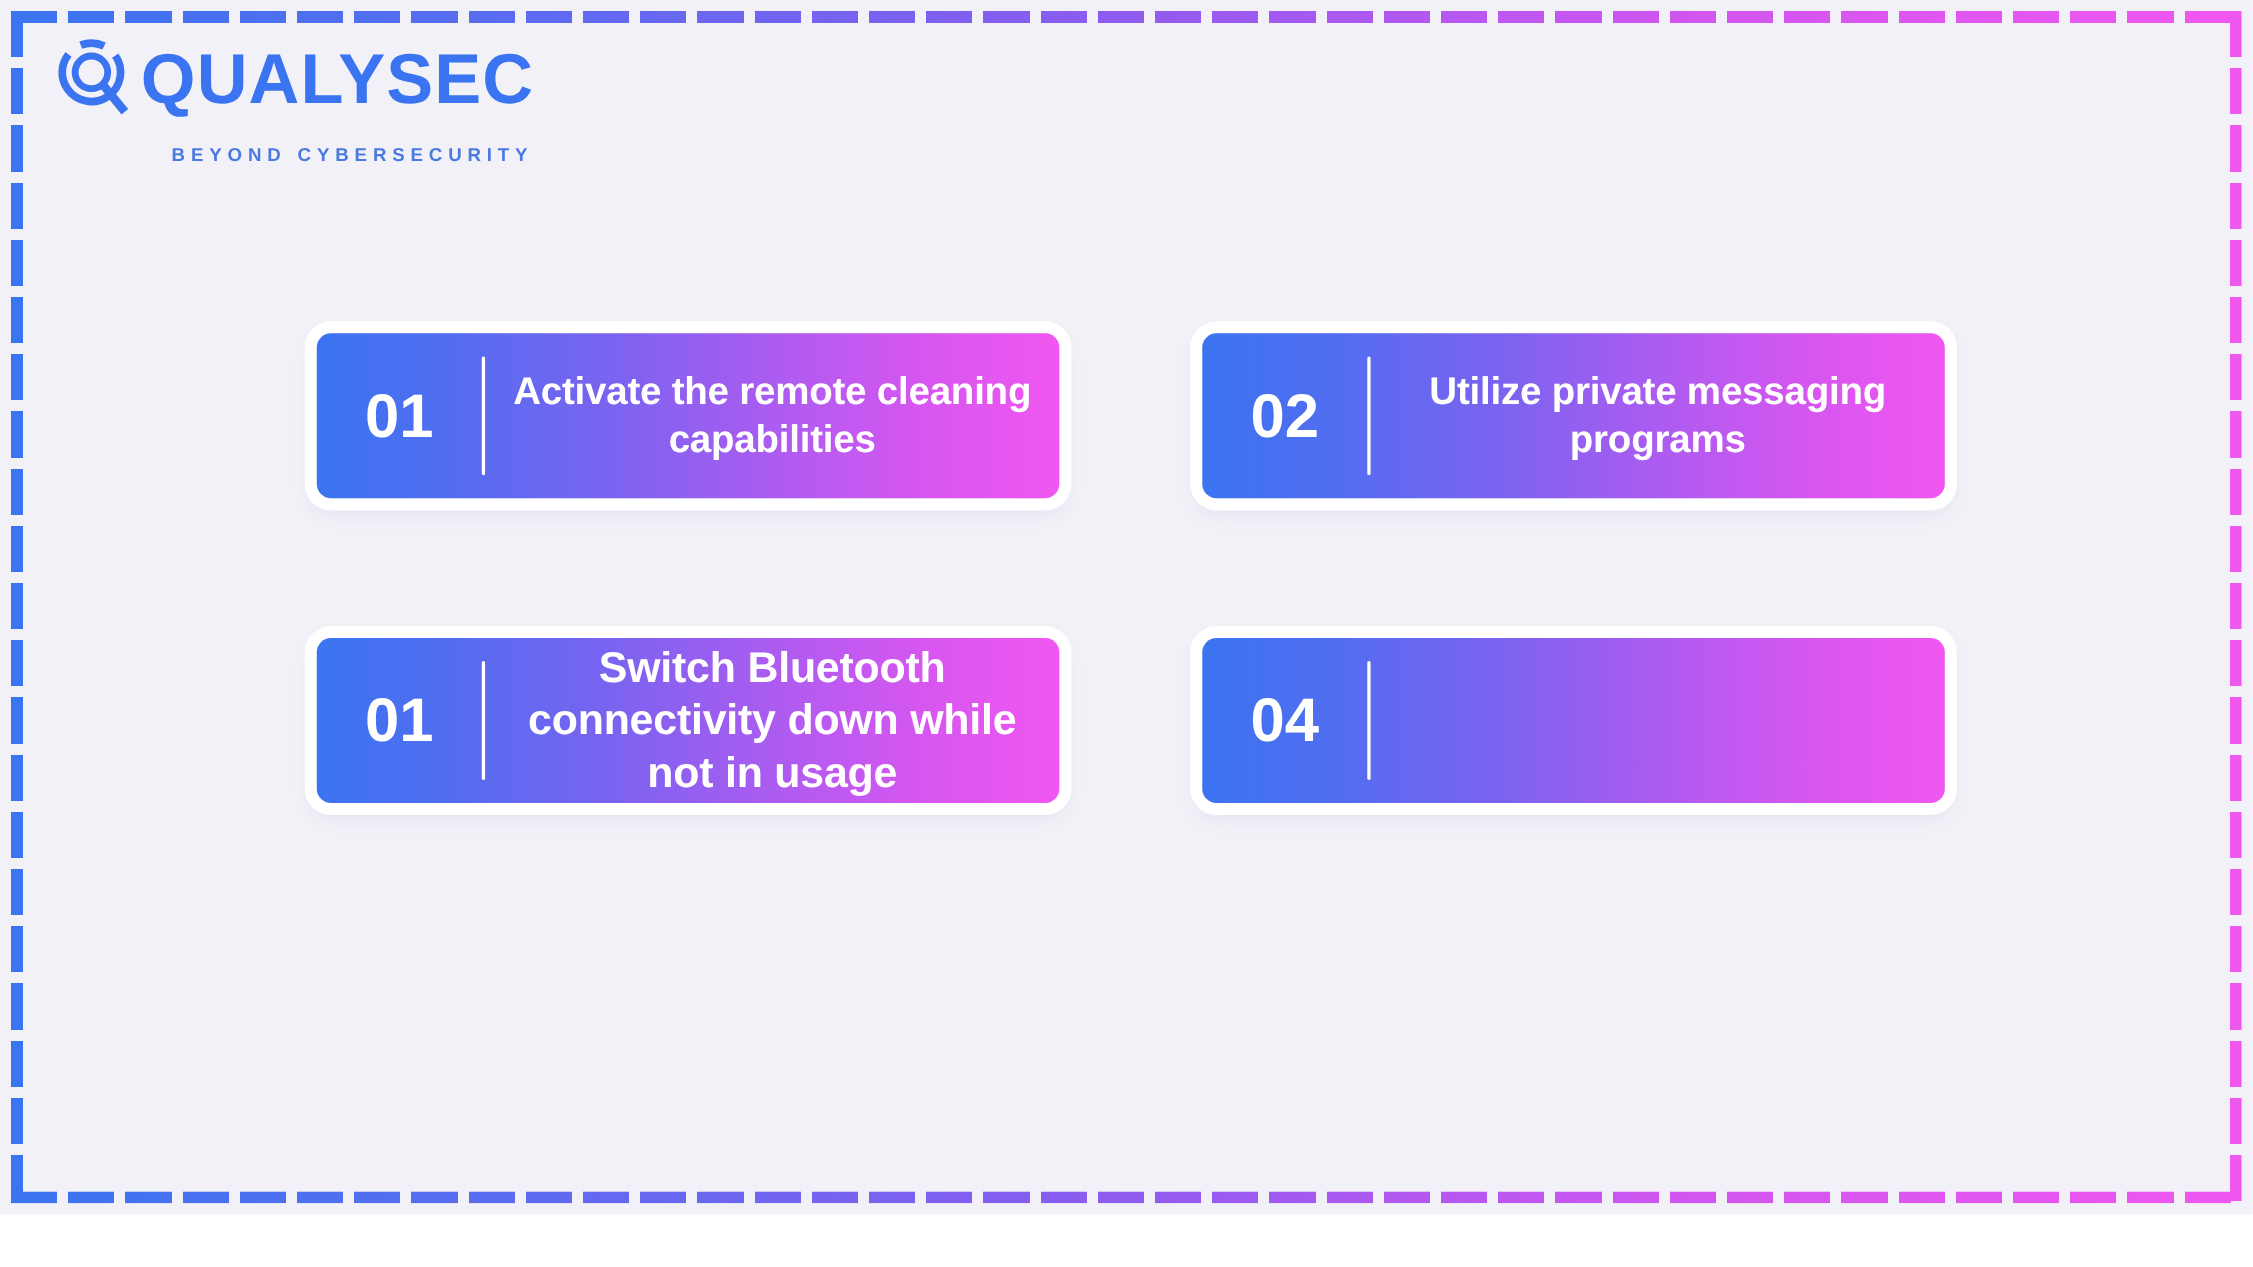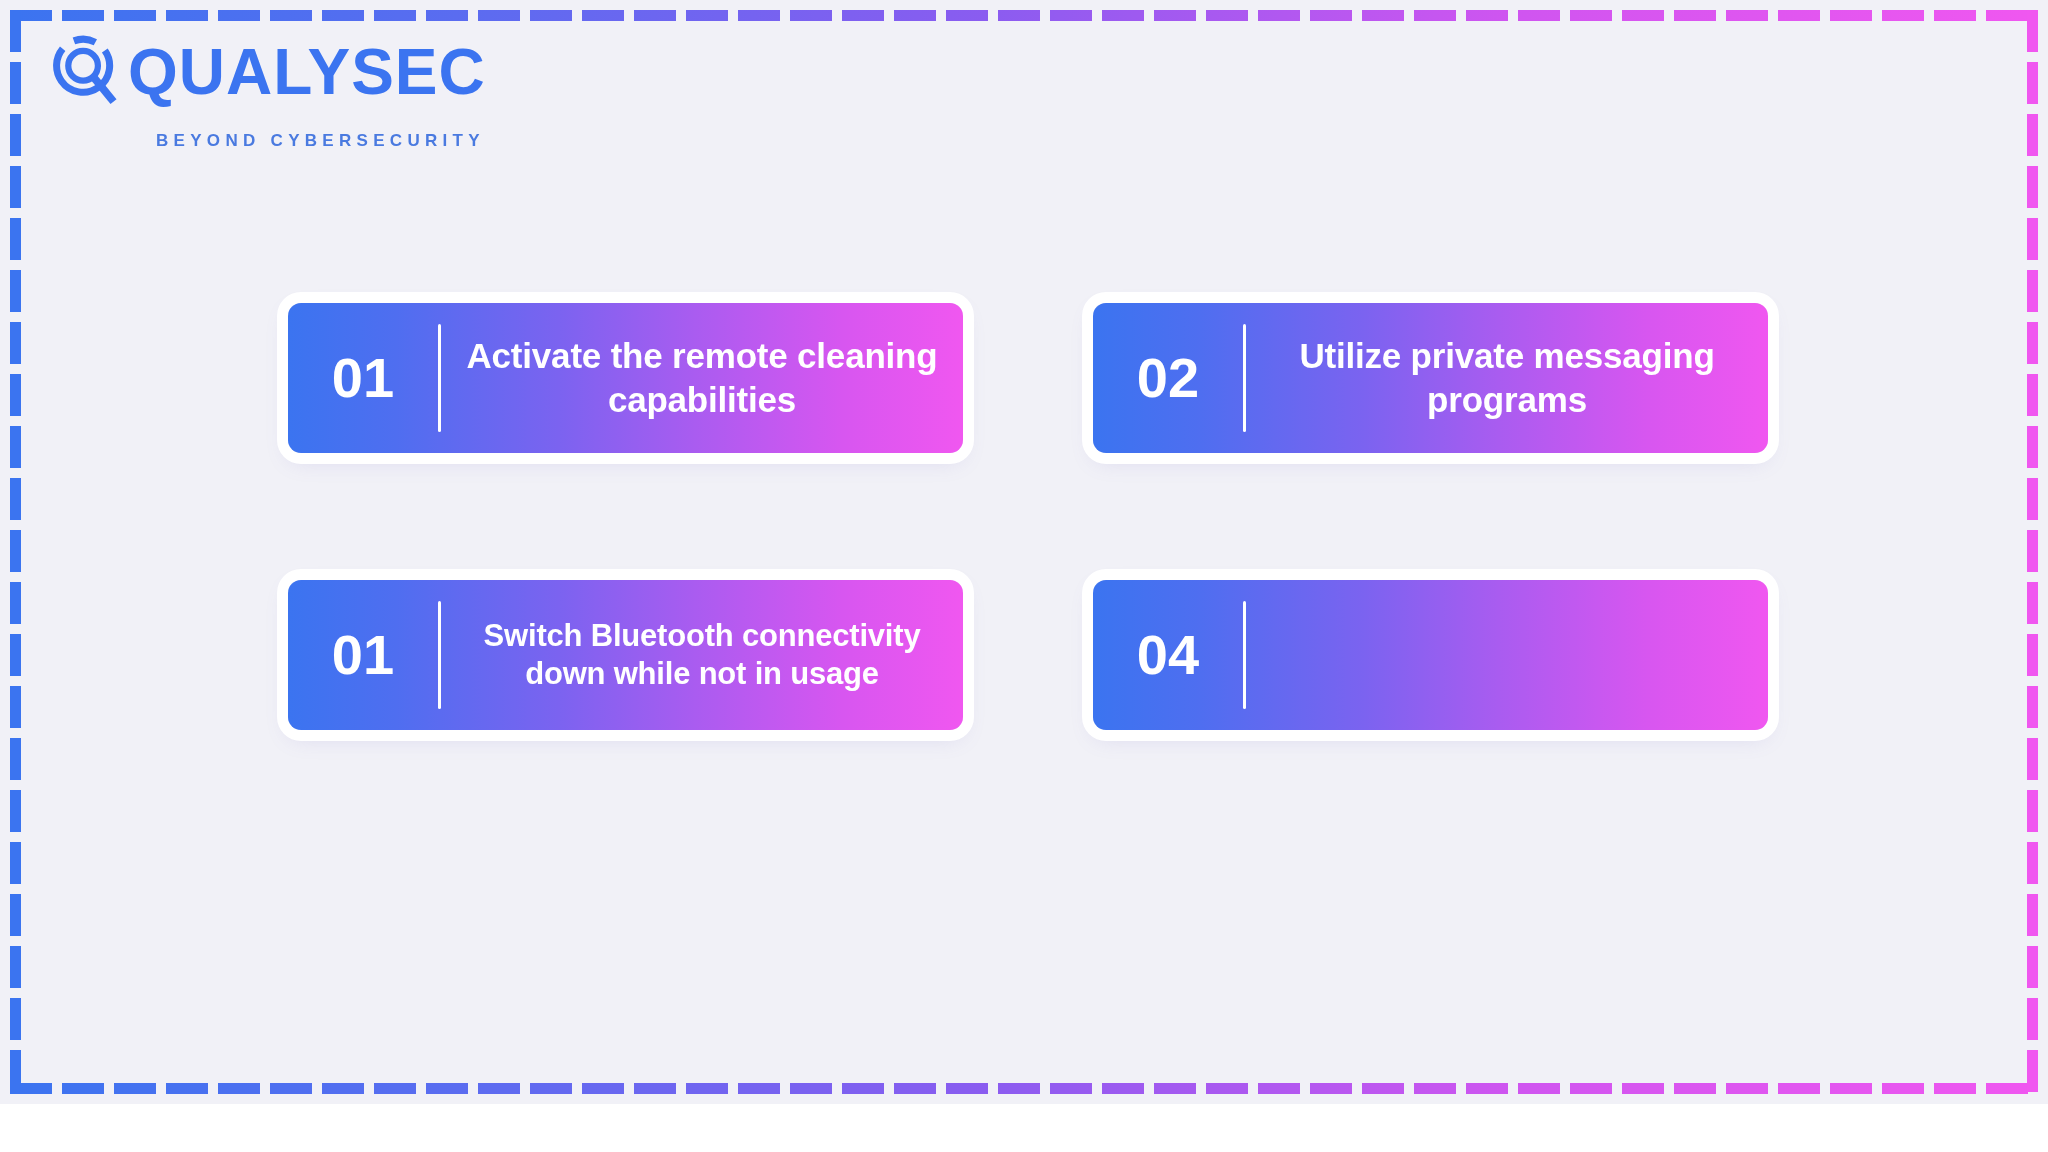--- a/index.html
+++ b/index.html
@@ -139,21 +139,21 @@
     flex:1 1 auto;
     padding:0 18px;
     text-align:center;
     color:#ffffff;
     font-size:35px;
     font-weight:700;
     line-height:1.26;
     letter-spacing:-0.2px;
     font-family:"Liberation Sans", sans-serif;
   }
-  .card-text.three-line { font-size:31px; line-height:1.22; }
+  .card-text.three-line { font-size:39px; line-height:1.22; }
 </style>
 </head>
 <body>
 
 <div class="poster">
 
   <div class="frame-edge frame-top"></div>
   <div class="frame-edge frame-bottom"></div>
   <div class="frame-edge frame-left"></div>
   <div class="frame-edge frame-right"></div>

